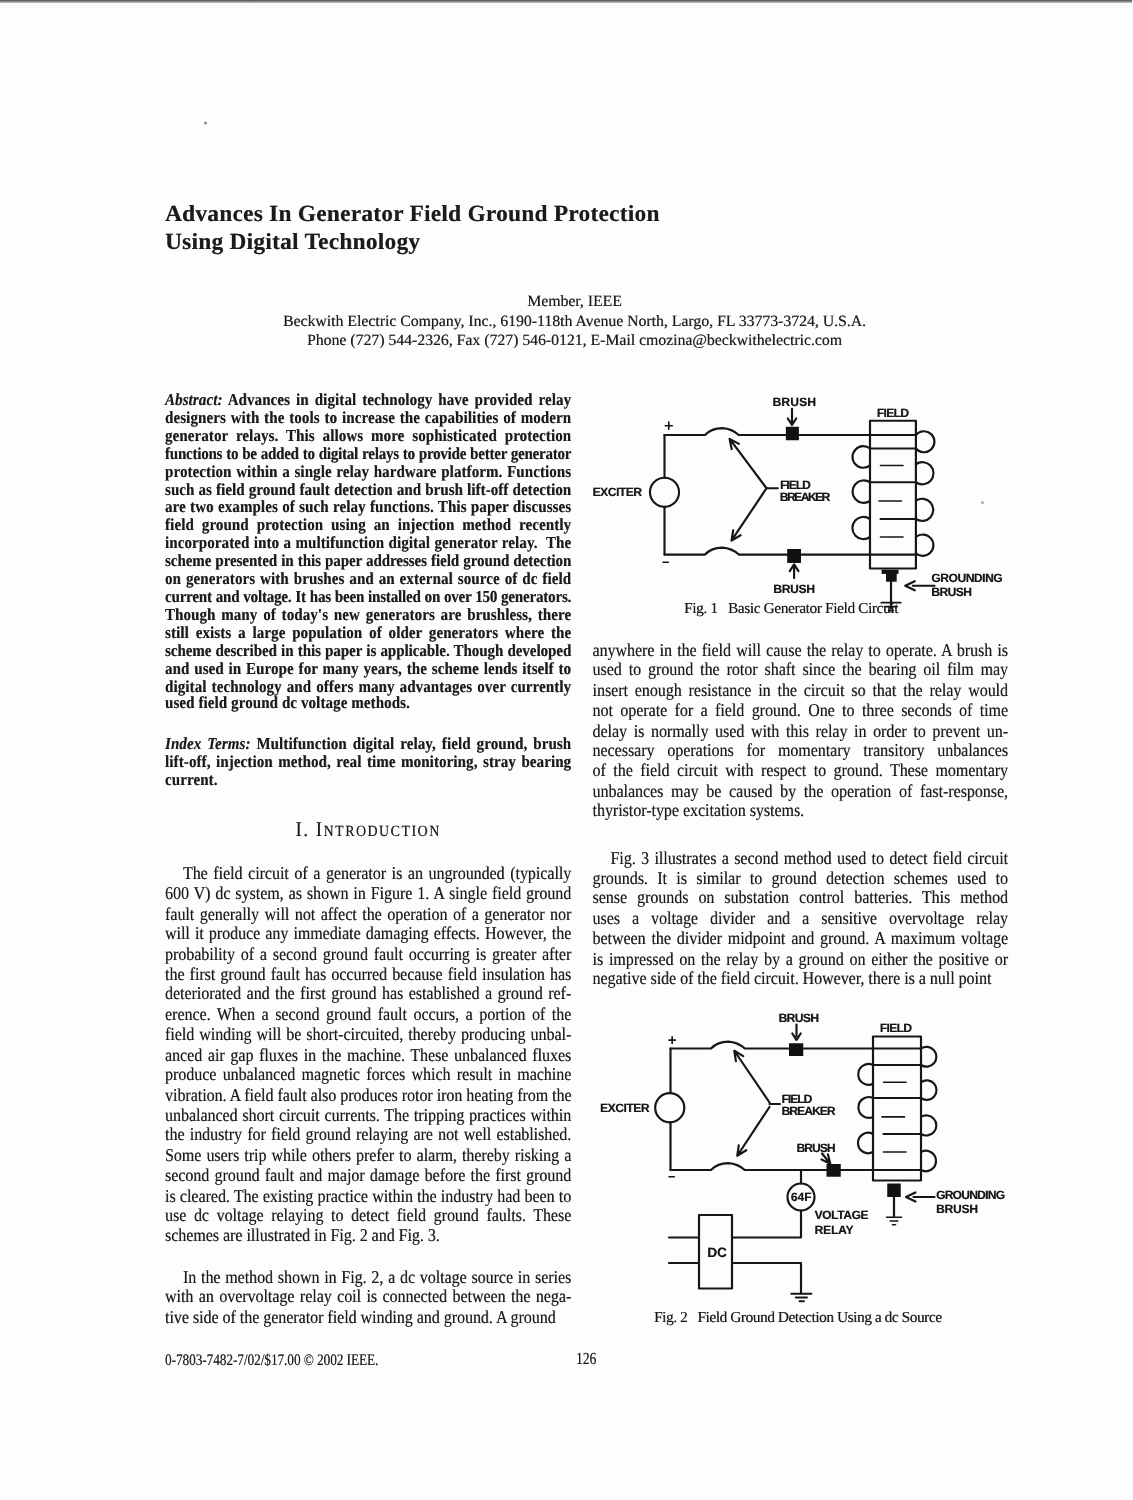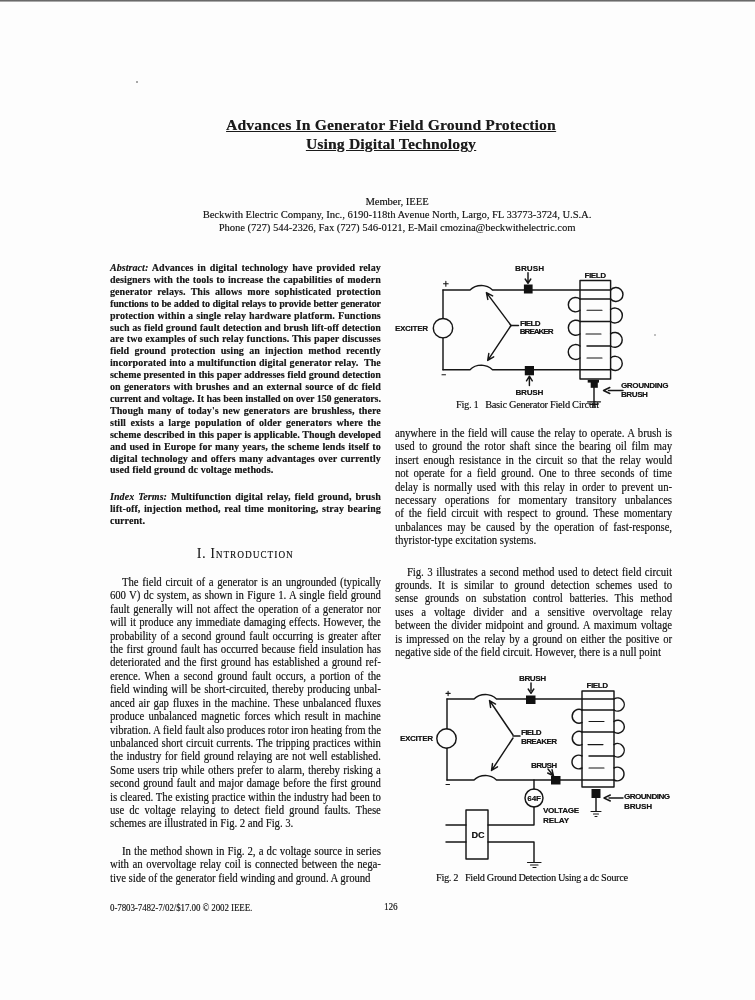--- a/index.html
+++ b/index.html
@@ -3,23 +3,23 @@
 <meta charset="utf-8">
 <style>
   html,body{margin:0;padding:0;}
   body{width:755px;height:1000px;background:#fdfdfd;font-family:"Liberation Serif",serif;color:#1b1b1b;text-shadow:0.25px 0 0 rgba(20,20,20,0.55);}
   #page{position:relative;width:755px;height:1000px;overflow:hidden;background:#fdfdfd;}
   #topline{position:absolute;left:0;top:0;width:755px;height:2px;background:linear-gradient(#4a4a4a,#c9c9c9);}
   .abs{position:absolute;}
   .sc{transform:scaleX(0.885);transform-origin:0 0;}
   .j{text-align:justify;text-align-last:justify;}
   .l{text-align:left;}
-  #title{left:110px;top:116px;width:562px;text-align:center;font-weight:bold;font-size:15.5px;line-height:18.5px;letter-spacing:0.2px;text-decoration:underline;}
+  #title{left:110px;top:134px;width:562px;text-align:left;font-weight:bold;font-size:15.5px;line-height:18.5px;letter-spacing:0.2px;}
   #author{left:110px;top:176px;width:562px;text-align:center;font-size:15.3px;line-height:17px;}
-  #affil{left:116px;top:194.5px;width:562px;text-align:center;font-size:10.5px;line-height:13.2px;}
+  #affil{left:102px;top:194.5px;width:562px;text-align:center;font-size:10.5px;line-height:13.2px;}
   .abstract div{font-weight:bold;font-size:11.2px;letter-spacing:0.12px;line-height:11.92px;height:11.92px;white-space:nowrap;}
   .body12 div{font-size:12px;line-height:13.42px;height:13.42px;white-space:nowrap;}
   .ital{font-style:italic;}
   #heading{font-size:14px;letter-spacing:1.2px;text-align:center;}
   #heading .smc{font-size:10.4px;}
   .ind{text-indent:13.5px;}
   #footer1{left:110px;top:901px;width:200px;font-size:10.7px;transform:scaleX(0.82);transform-origin:0 0;}
   #footer2{left:384px;top:900px;font-size:11.3px;transform:scaleX(0.8);transform-origin:0 0;}
   svg text{font-family:"Liberation Sans",sans-serif;fill:#161616;font-weight:bold;}
   svg .cap{font-family:"Liberation Serif",serif;font-weight:normal;}

